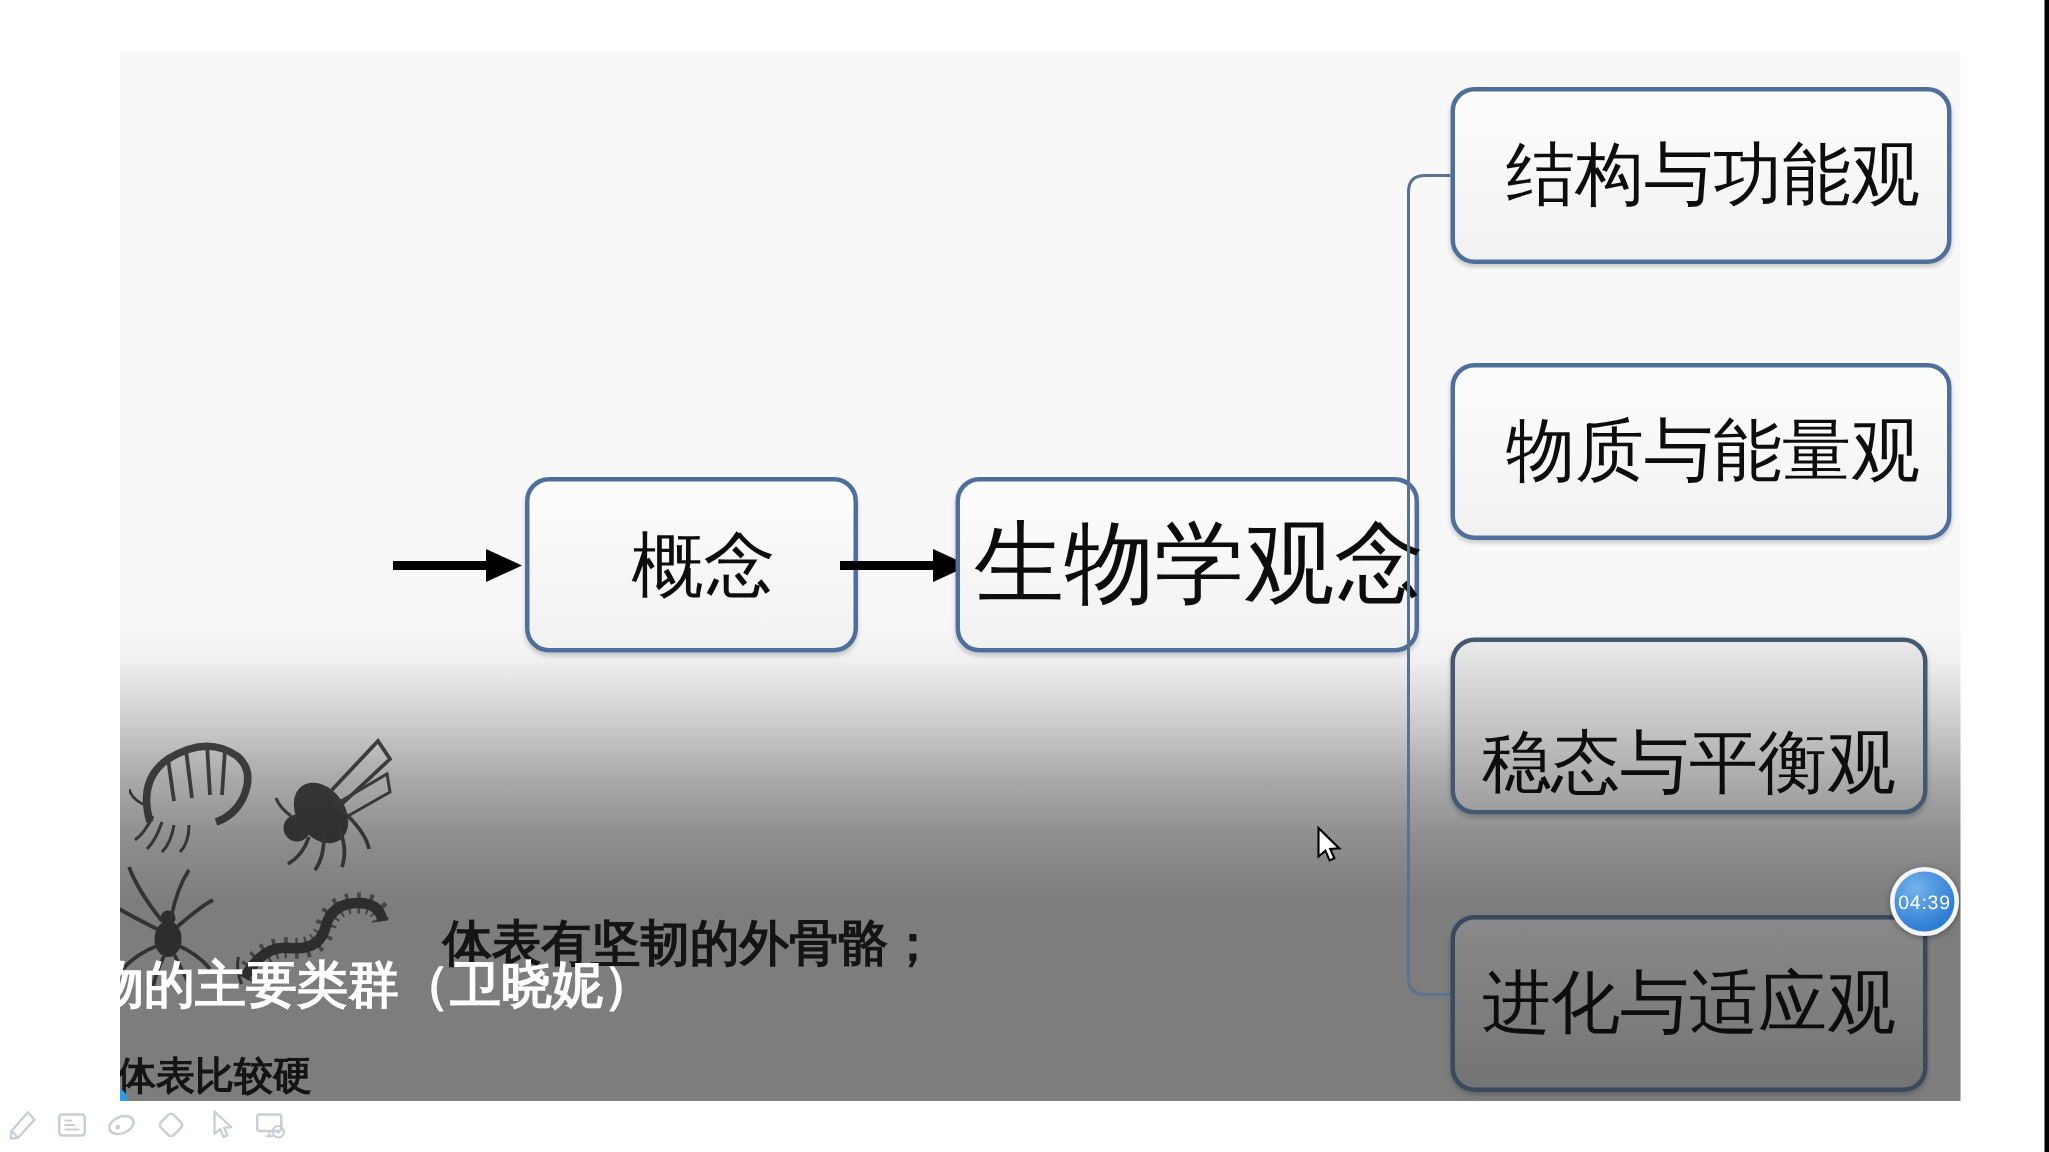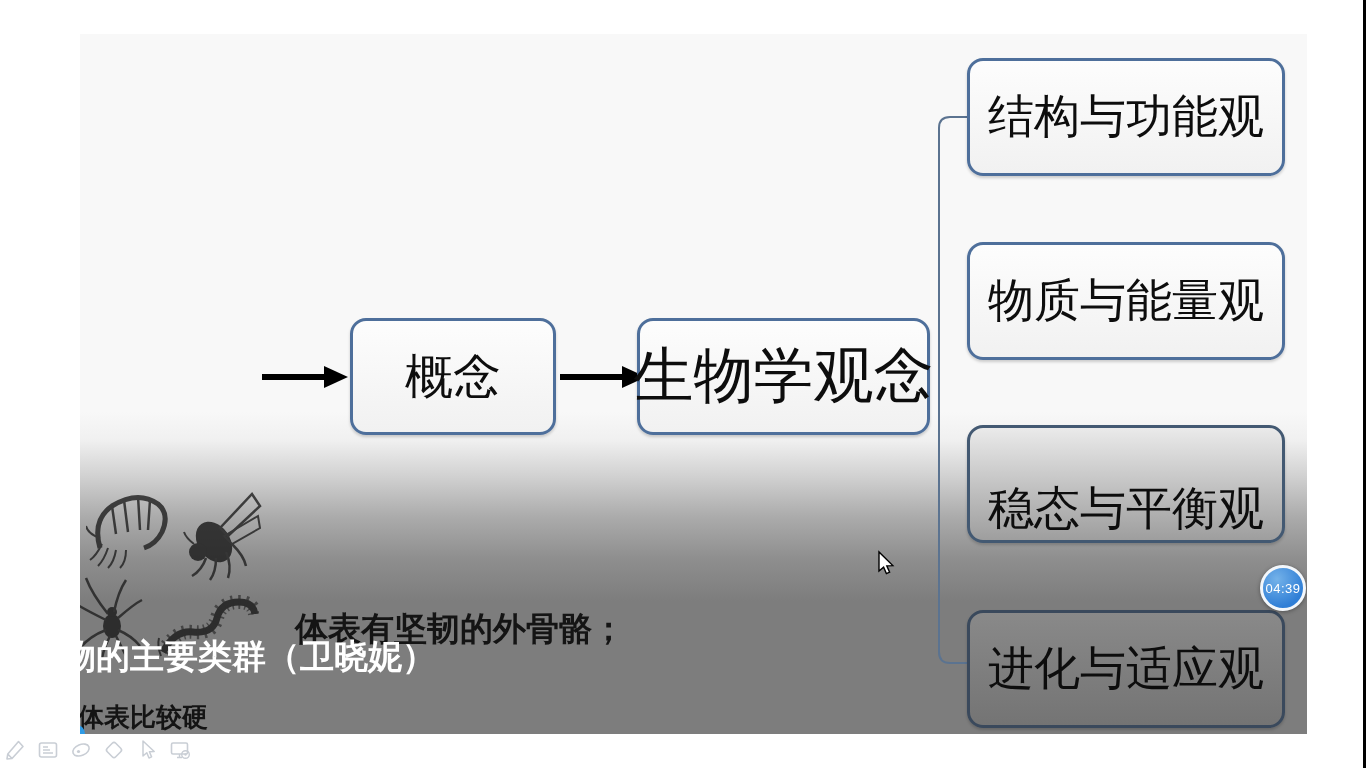--- a/index.html
+++ b/index.html
@@ -15,21 +15,21 @@
     background:linear-gradient(to bottom,
       #f8f8f8 0%,#f8f8f8 54%,#f0f0f0 58%,#d2d2d2 63%,
       #ababab 69%,#8e8e8e 75%,#7d7d7d 81%,#7d7d7d 100%);
   }
   
   .box{
     position:absolute;border-radius:16px;display:flex;align-items:center;justify-content:center;
     color:#0d0d0d;box-shadow:0 2px 3px rgba(0,0,0,.18);
     white-space:nowrap;
   }
-  .lightbox{background:linear-gradient(#fdfdfd,#f1f1f1);border:3px solid #4e6f9b;}
+  .lightbox{background:linear-gradient(#fdfdfd,#f1f1f1);border:3px solid #4e6f9b;padding-left:16px;}
   .fbox{top:284px;height:111px;font-size:48px;font-weight:500;}
   .fbox1{left:-22px;width:197px;border-radius:0 16px 16px 0;border-left:none;}
   .fbox2{left:270px;width:200px;}
   .fbox3{left:557px;width:287px;font-size:60px;}
   .rbox{left:887px;width:312px;height:112px;font-size:46px;font-weight:500;}
   .rbox1{top:24px;}
   .rbox2{top:208px;}
   .rbox3{top:391px;background:linear-gradient(#eaeaea,#9e9e9e);border:3px solid #435972;align-items:flex-end;}
   .rbox4{top:576px;background:linear-gradient(#898989,#747474);border:3px solid #3a495c;}
   
@@ -46,21 +46,21 @@
   .whitetitle{
     position:absolute;left:-18px;top:600px;font-size:34px;font-weight:600;
     color:#ffffff;white-space:nowrap;z-index:5;
   }
   .bluedot{
     position:absolute;left:-12px;top:691px;width:17px;height:17px;border-radius:50%;
     background:#2e9be6;z-index:6;
   }
   
   .timer{
-    position:absolute;left:1180px;top:531px;width:46px;height:46px;border-radius:50%;
+    position:absolute;left:1180px;top:544px;width:46px;height:46px;border-radius:50%;
     background:radial-gradient(circle at 35% 28%,#74b2e9,#2f7ed6 72%);
     border:3px solid #f3f7fb;box-shadow:0 1px 4px rgba(0,0,0,.35);
     display:flex;align-items:center;justify-content:center;
     color:#ffffff;font-size:13px;letter-spacing:.5px;z-index:8;box-sizing:border-box;
   }
   .cursor{position:absolute;left:794px;top:516px;z-index:9;}
   
   .toolbar{position:absolute;left:4px;top:739px;display:flex;gap:11px;align-items:center;}
   .tool{width:22px;height:22px;display:block;}
   

